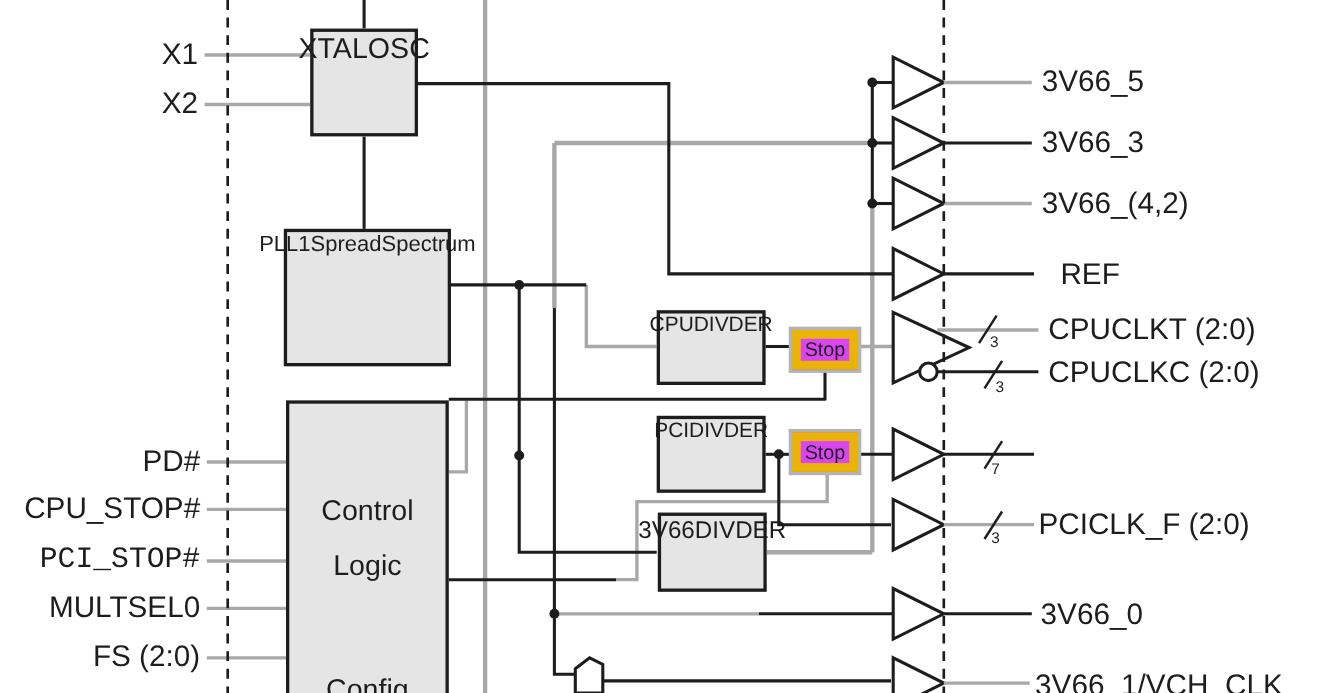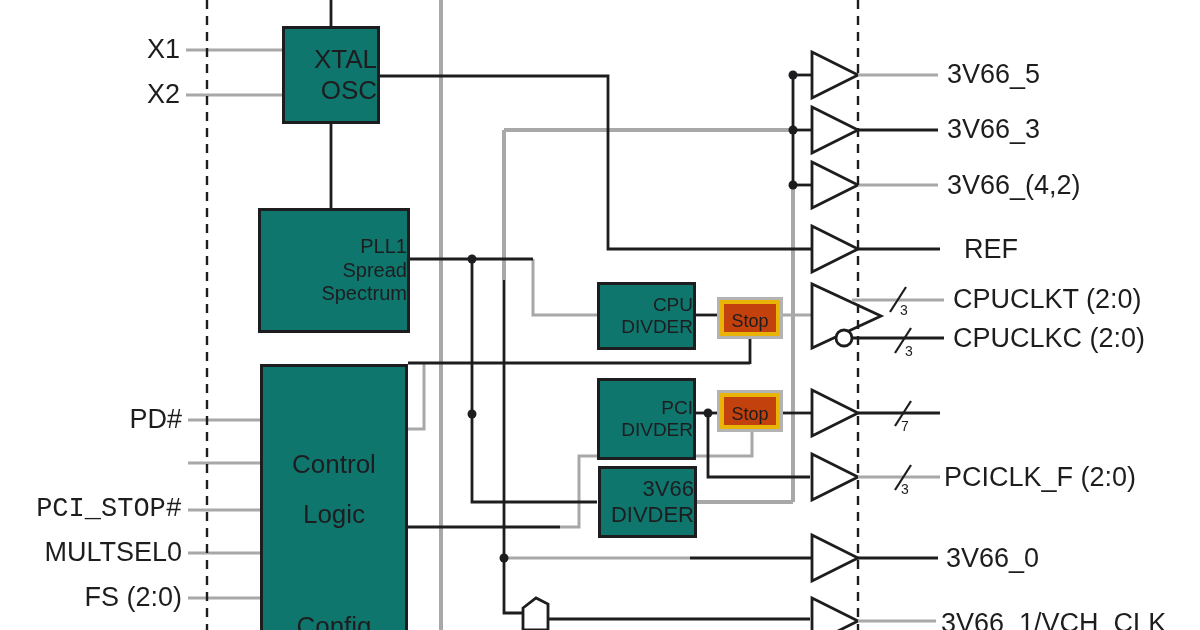--- a/index.html
+++ b/index.html
@@ -6,29 +6,29 @@
   #stage{
     position:relative;
     width:1200px;height:630px;
     background:#ffffff;
     overflow:hidden;
     font-family:"Liberation Sans", sans-serif;
     color:#1d1d1f;
   }
   #wires{position:absolute;left:0;top:0;z-index:0;}
   .box{
-    position:absolute;background:#0f766e;border:3px solid #1d1d1f;
-    box-sizing:border-box;display:flex;flex-direction:column;
-    align-items:flex-end;justify-content:center;z-index:2;
+    position:absolute;background:#e5e5e5;border:3px solid #1d1d1f;
+    box-sizing:border-box;display:flex;flex-direction:row;
+    align-items:flex-start;justify-content:center;z-index:2;
     color:#1d1d1f;text-align:center;
   }
   .box .bl{display:block;line-height:1.18;}
   .stopbox{
-    position:absolute;background:#c2410c;border:4px solid #eab308;
-    box-sizing:border-box;display:flex;align-items:flex-end;justify-content:center;
+    position:absolute;background:#d946ef;border:8px solid #eab308;
+    box-sizing:border-box;display:flex;align-items:center;justify-content:center;
     box-shadow:0 0 0 3px #b3b3b3;z-index:2;font-size:18px;color:#1d1d1f;
   }
   .lbl{
     position:absolute;font-size:27px;white-space:nowrap;z-index:3;
     transform:translateY(-52%);color:#1d1d1f;
   }
   .lbl.inp{text-align:left;}
   .wdigit{
     position:absolute;font-size:14px;z-index:4;color:#1d1d1f;
     transform:translate(-50%,-50%);
@@ -151,41 +151,42 @@
     <span class="ctl-txt" style="top:84px;">Control</span>
     <span class="ctl-txt" style="top:134px;">Logic</span>
     <span class="ctl-txt" style="top:246px;">Config</span>
   </div>
 
   <div class="box" style="left:597px;top:282px;width:99px;height:68px;font-size:19px;">
     <span class="bl">CPU</span>
     <span class="bl">DIVDER</span>
   </div>
 
-  <div class="box" style="left:597px;top:378px;width:99px;height:82px;font-size:19px;">
+  <div class="box" style="left:597px;top:378px;width:99px;height:70px;font-size:19px;">
     <span class="bl">PCI</span>
     <span class="bl">DIVDER</span>
   </div>
 
   <div class="box" style="left:598px;top:466px;width:99px;height:72px;font-size:22px;">
     <span class="bl">3V66</span>
     <span class="bl">DIVDER</span>
   </div>
 
   <div class="stopbox" style="left:720px;top:300px;width:60px;height:36px;">
     <span>Stop</span>
   </div>
 
   <div class="stopbox" style="left:720px;top:393px;width:60px;height:36px;">
     <span>Stop</span>
   </div>
 
   <div class="lbl inp" style="right:1020px;top:50px;">X1</div>
   <div class="lbl inp" style="right:1020px;top:95px;">X2</div>
   <div class="lbl inp" style="right:1018px;top:420px;">PD#</div>
+  <div class="lbl inp" style="right:1018px;top:463px;">CPU_STOP#</div>
   <div class="lbl inp" style="right:1018px;top:510px;font-family:Liberation Mono, monospace;">PCI_STOP#</div>
   <div class="lbl inp" style="right:1018px;top:553px;">MULTSEL0</div>
   <div class="lbl inp" style="right:1018px;top:598px;">FS (2:0)</div>
 
   <div class="lbl" style="left:947px;top:75px;">3V66_5</div>
   <div class="lbl" style="left:947px;top:130px;">3V66_3</div>
   <div class="lbl" style="left:947px;top:186px;">3V66_(4,2)</div>
   <div class="lbl" style="left:950px;top:250px;margin-left:14px;">REF</div>
   <div class="lbl" style="left:953px;top:300px;">CPUCLKT (2:0)</div>
   <div class="lbl" style="left:953px;top:339px;">CPUCLKC (2:0)</div>

